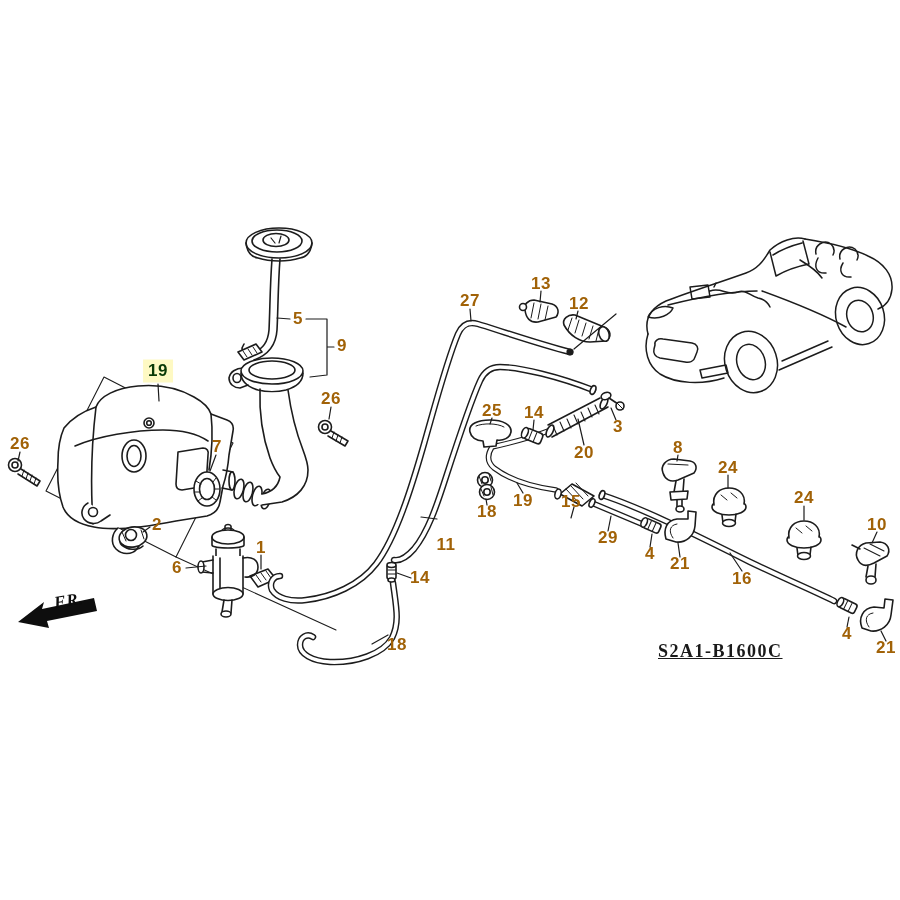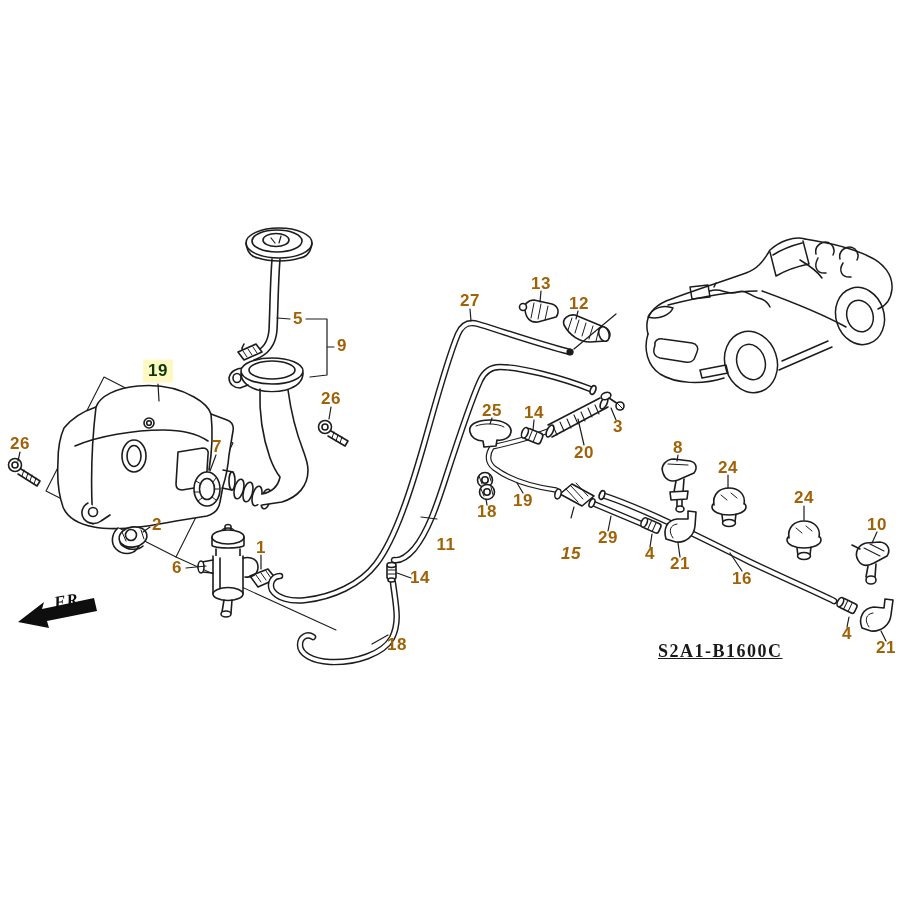--- a/index.html
+++ b/index.html
@@ -339,21 +339,21 @@
       <div class="part-label" style="left: 261px; top: 548px;">1</div>
       <div class="part-label" style="left: 470px; top: 301px;">27</div>
       <div class="part-label" style="left: 541px; top: 284px;">13</div>
       <div class="part-label" style="left: 579px; top: 304px;">12</div>
       <div class="part-label" style="left: 492px; top: 411px;">25</div>
       <div class="part-label" style="left: 534px; top: 413px;">14</div>
       <div class="part-label" style="left: 618px; top: 427px;">3</div>
       <div class="part-label" style="left: 584px; top: 453px;">20</div>
       <div class="part-label" style="left: 523px; top: 501px;">19</div>
       <div class="part-label" style="left: 487px; top: 512px;">18</div>
-      <div class="part-label" style="left: 571px; top: 554px; font-style: italic;">15</div>
+      <div class="part-label" style="left: 571px; top: 502px;">15</div>
       <div class="part-label" style="left: 446px; top: 545px;">11</div>
       <div class="part-label" style="left: 608px; top: 538px;">29</div>
       <div class="part-label" style="left: 650px; top: 554px;">4</div>
       <div class="part-label" style="left: 678px; top: 448px;">8</div>
       <div class="part-label" style="left: 680px; top: 564px;">21</div>
       <div class="part-label" style="left: 728px; top: 468px;">24</div>
       <div class="part-label" style="left: 804px; top: 498px;">24</div>
       <div class="part-label" style="left: 742px; top: 579px;">16</div>
       <div class="part-label" style="left: 877px; top: 525px;">10</div>
       <div class="part-label" style="left: 420px; top: 578px;">14</div>

